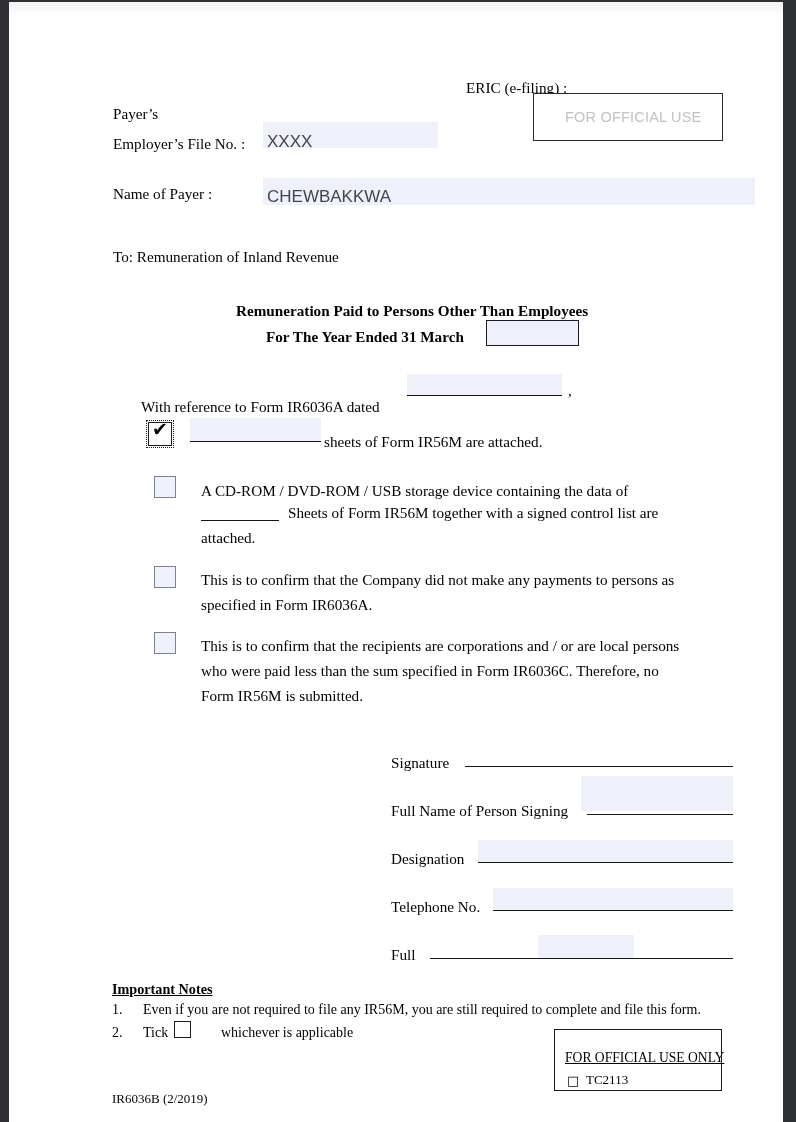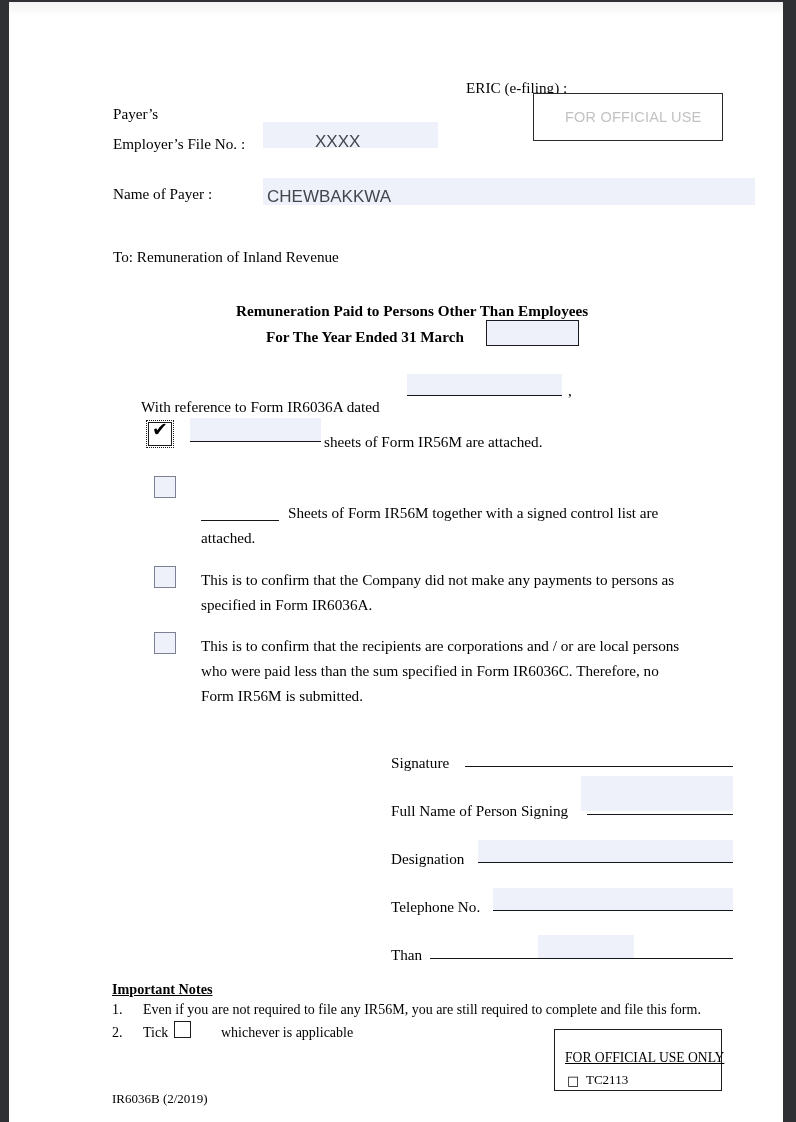--- a/index.html
+++ b/index.html
@@ -204,21 +204,21 @@
 
   <div class="t" style="left:457px; top:66px; font-size:15.2px;">ERIC (e-filing) :</div>
 
   <div id="eric-box" style="left:524px; top:79px; width:190px; height:48px;"></div>
   <div id="eric-placeholder" style="left:556px; top:95px;">FOR OFFICIAL USE</div>
 
   <div class="t" style="left:104px; top:92px;">Payer’s</div>
 
   <div class="t" style="left:104px; top:122px;">Employer’s File No. :</div>
   <div class="fieldbg" style="left:254px; top:108px; width:175px; height:26px;"></div>
-  <div class="fval big" style="left:258px; top:119px;margin-left:48px;">XXXX</div>
+  <div class="fval big" style="left:258px; top:119px;">XXXX</div>
 
   <div class="t" style="left:104px; top:172px;">Name of Payer :</div>
   <div class="fieldbg" style="left:254px; top:164px; width:492px; height:27px;"></div>
   <div class="fval big" style="left:258px; top:174px;">CHEWBAKKWA</div>
 
   <div class="t" style="left:104px; top:235px;">To: Remuneration of Inland Revenue</div>
 
   <div class="t bold" style="left:227px; top:289px; font-size:15.2px;">Remuneration Paid to Persons Other Than Employees</div>
   <div class="t bold" style="left:257px; top:315px; font-size:15.2px;">For The Year Ended 31 March</div>
   <div id="year-box" style="left:477px; top:306px; width:93px; height:26px;"></div>
@@ -234,20 +234,23 @@
     <div class="cbox-checked">
       <span class="tick">✔</span>
     </div>
   </div>
   <div class="fieldbg" style="left:181px; top:404px; width:131px; height:24px;"></div>
   <div class="rule" style="left:181px; top:427px; width:131px;"></div>
   <div class="fval" style="left:185px; top:412px; font-size:15px;"></div>
   <div class="t" style="left:315px; top:420px;">sheets of Form IR56M are attached.</div>
 
   <div class="cbox" style="left:145px; top:462px;"></div>
+  <div class="optpara" style="left:192px; top:464px; width:540px;">
+    <div>A  CD-ROM  /  DVD-ROM  /  USB  storage  device  containing  the  data  of</div>
+  </div>
   <div class="rule thin" style="left:192px; top:506px; width:78px;"></div>
   <div class="fval" style="left:196px; top:491px; font-size:15px;"></div>
   <div class="t" style="left:279px; top:491px;">Sheets of Form IR56M together with a signed control list are</div>
   <div class="t" style="left:192px; top:516px;">attached.</div>
 
   <div class="cbox" style="left:145px; top:552px;"></div>
   <div class="t" style="left:192px; top:558px;">This is to confirm that the Company did not make any payments to persons as</div>
   <div class="t" style="left:192px; top:583px;">specified in Form IR6036A.</div>
 
   <div class="cbox" style="left:145px; top:618px;"></div>
@@ -268,21 +271,21 @@
   <div class="t" style="left:382px; top:837px;">Designation</div>
   <div class="rule" style="left:469px; top:848px; width:255px;"></div>
   <div class="fval" style="left:473px; top:834px; font-size:15px;"></div>
 
   <div class="fieldbg" style="left:484px; top:874px; width:240px; height:22px;"></div>
   <div class="t" style="left:382px; top:885px;">Telephone No.</div>
   <div class="rule" style="left:484px; top:896px; width:240px;"></div>
   <div class="fval" style="left:488px; top:882px; font-size:15px;"></div>
 
   <div class="fieldbg" style="left:529px; top:921px; width:96px; height:23px;"></div>
-  <div class="t" style="left:382px; top:933px;">Than</div>
+  <div class="t" style="left:382px; top:933px;">Full</div>
   <div class="rule" style="left:421px; top:944px; width:303px;"></div>
   <div class="fval" style="left:533px; top:930px; font-size:15px;"></div>
 
   <div id="notes-title" style="left:103px; top:967px;">Important Notes</div>
 
   <div class="note-num" style="left:103px; top:988px;">1.</div>
   <div class="note-txt" style="left:134px; top:988px;">Even if you are not required to file any IR56M, you are still required to complete and file this form.</div>
 
   <div class="note-num" style="left:103px; top:1011px;">2.</div>
   <div class="note-txt" style="left:134px; top:1011px;">Tick</div>

